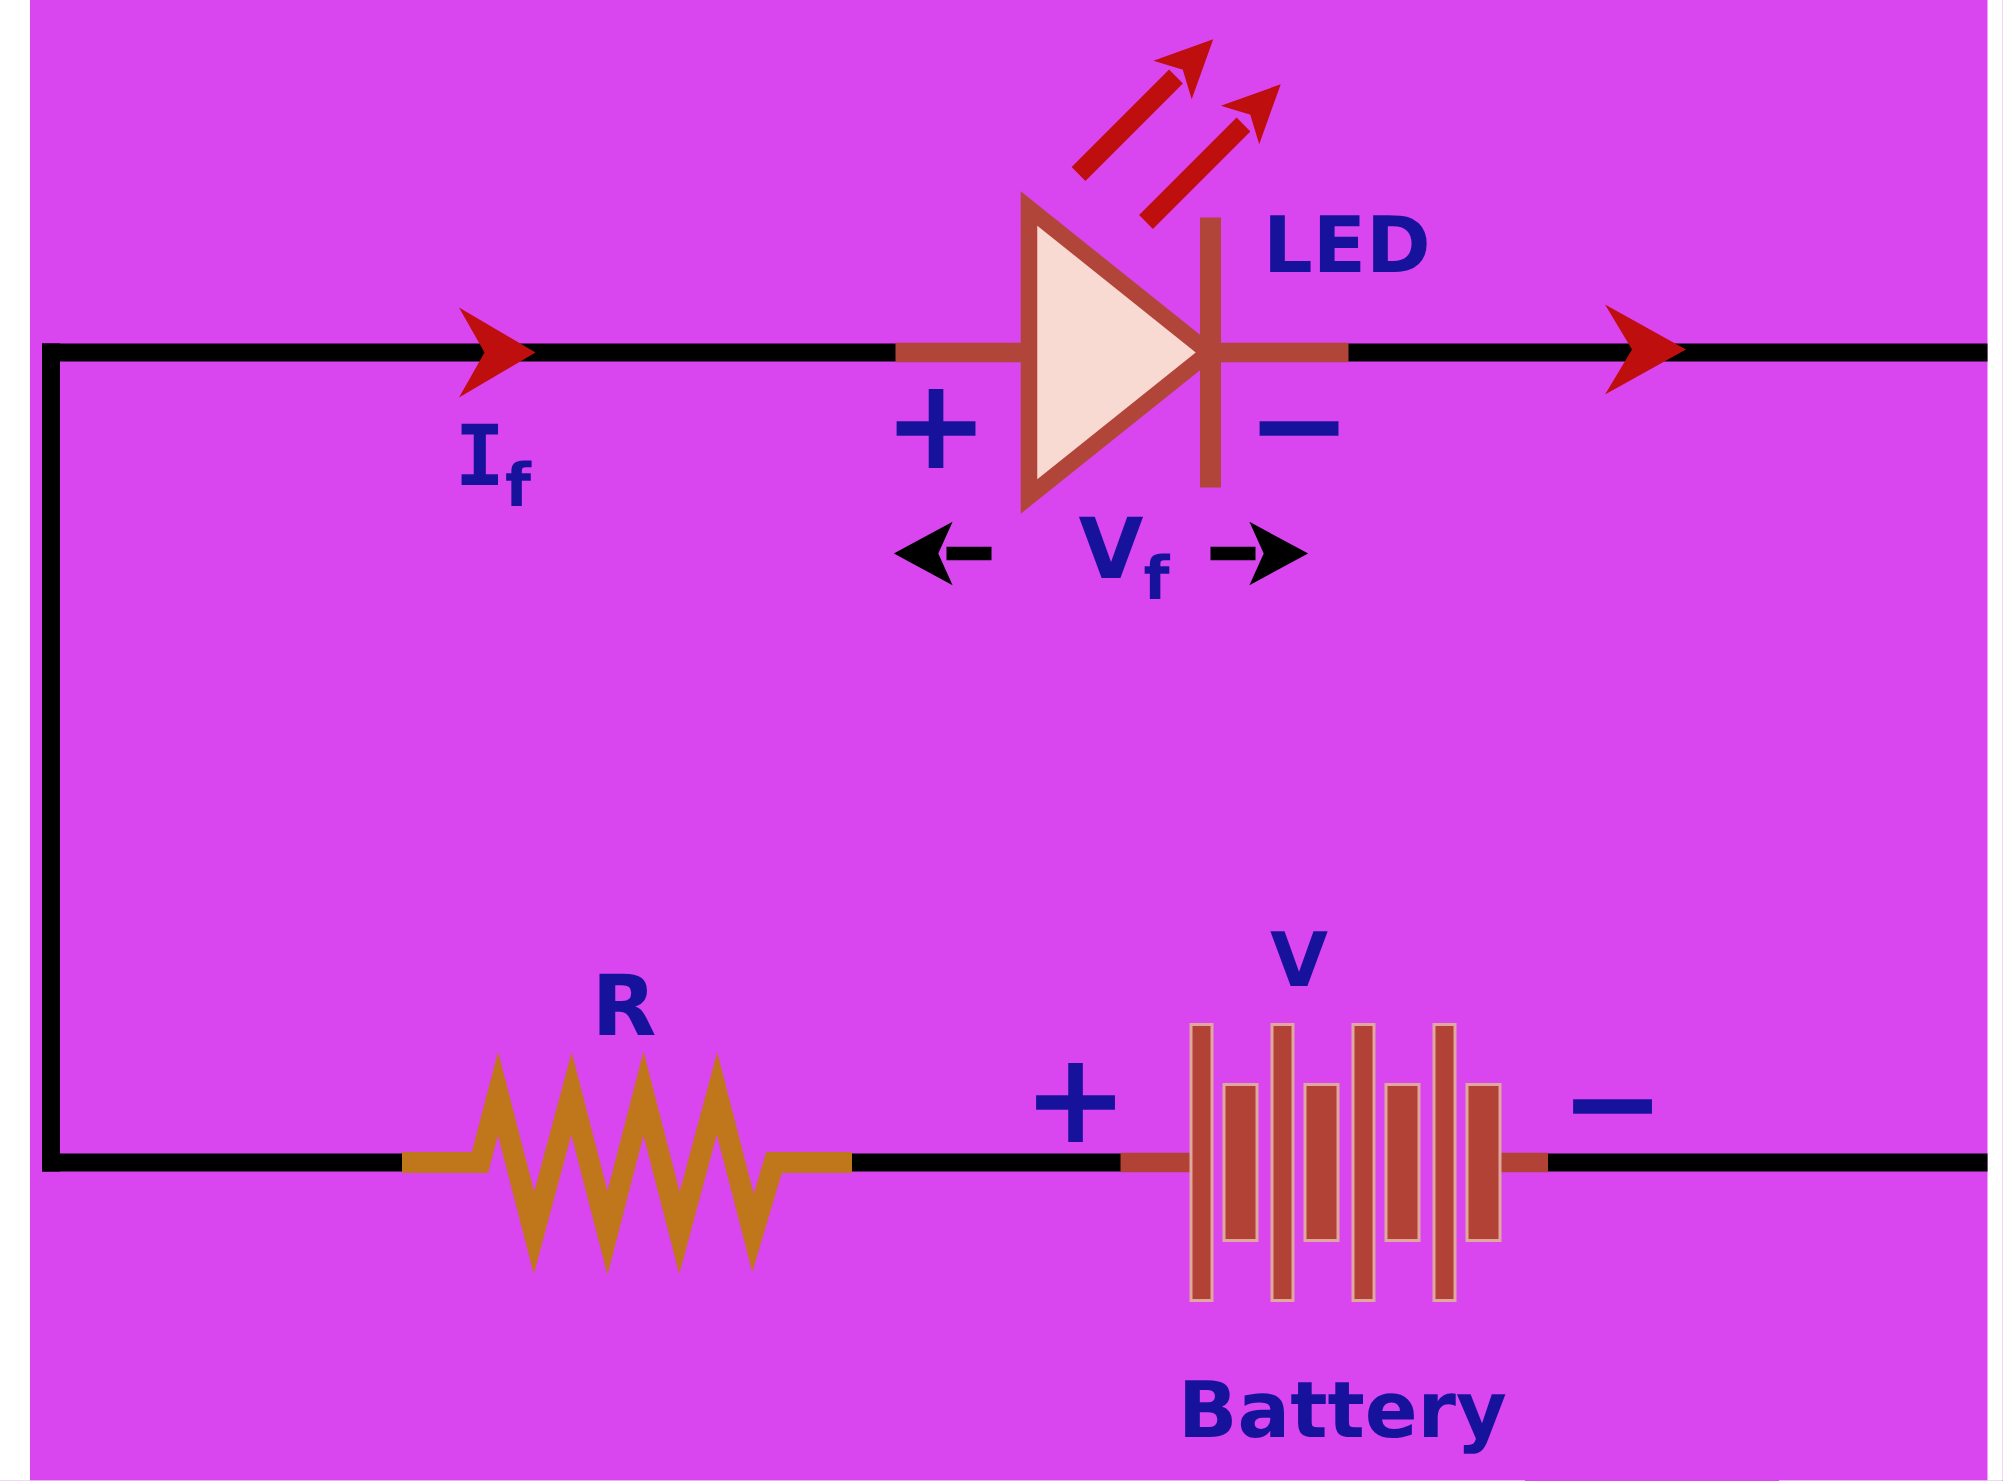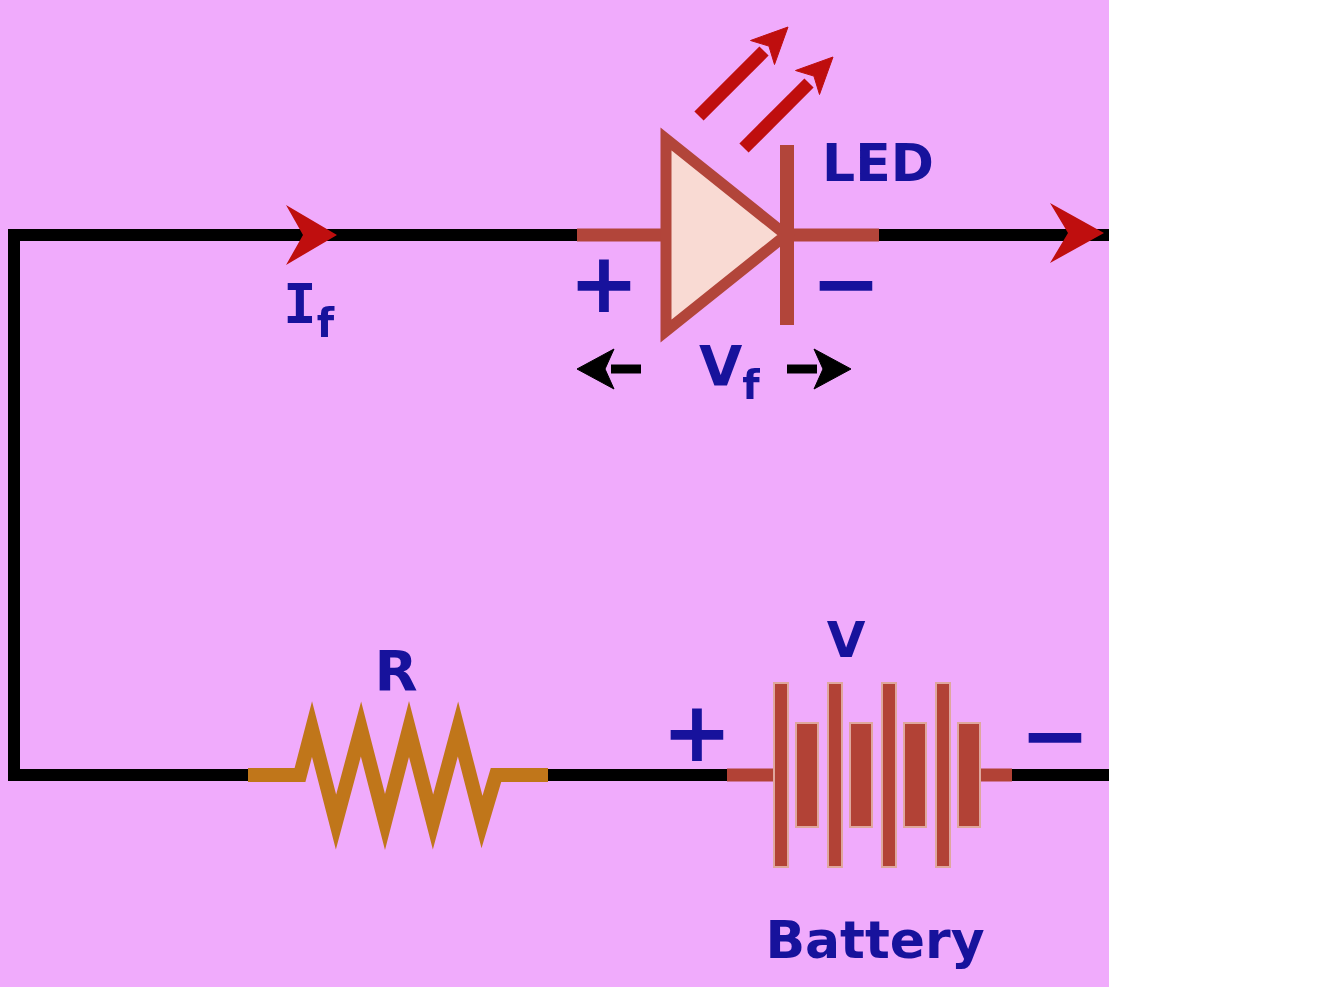--- a/index.html
+++ b/index.html
@@ -2,24 +2,25 @@
 <html><head>
 <meta charset="utf-8">
 <style>
   html, body {
     margin: 0;
     padding: 0;
     background: #ffffff;
   }
   .stage {
     position: relative;
-    width: 1109px;
+    width: 1305px;
     height: 987px;
-    background: #f0abfc;
+    background: #d946ef;
     overflow: hidden;
+    margin-left: 20px;
   }
   svg {
     display: block;
   }
   text {
     font-family: "DejaVu Sans", "Liberation Sans", sans-serif;
     font-weight: bold;
   }
   .mono-i {
     font-family: "DejaVu Sans Mono", "Liberation Mono", monospace;

